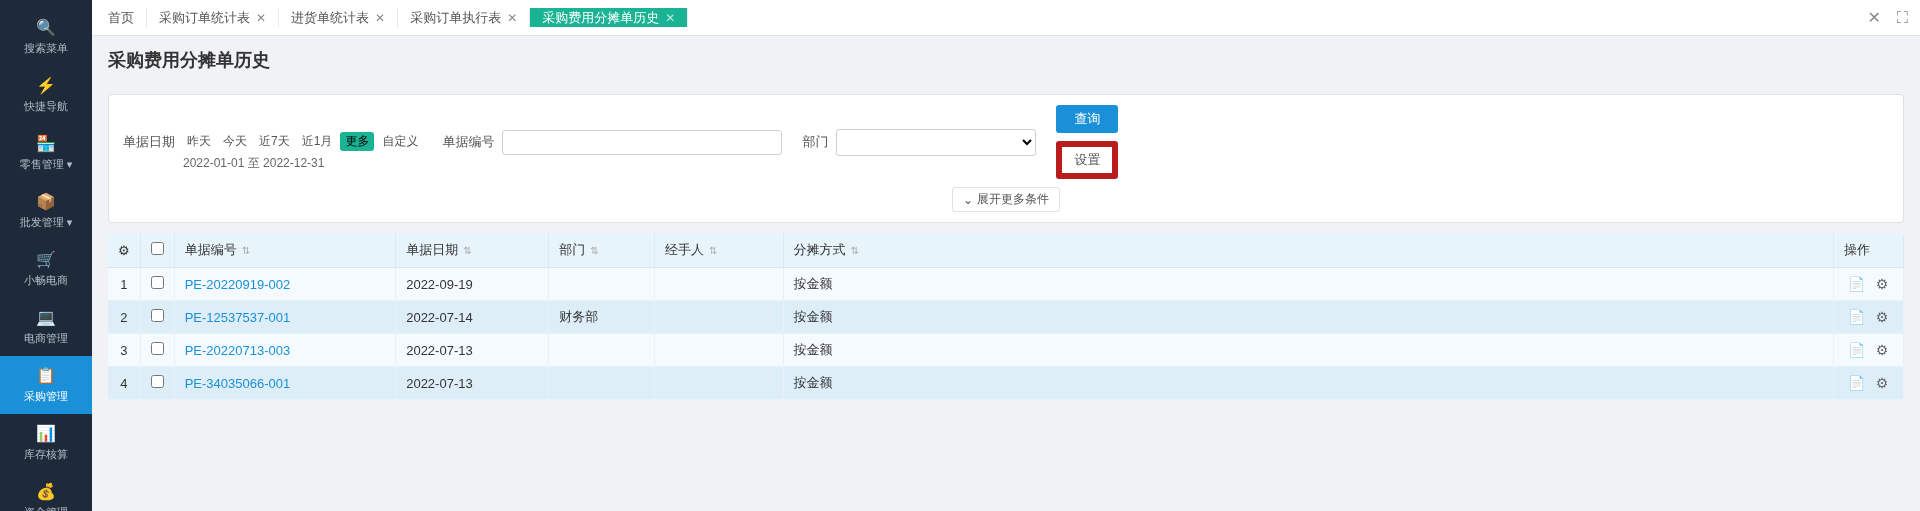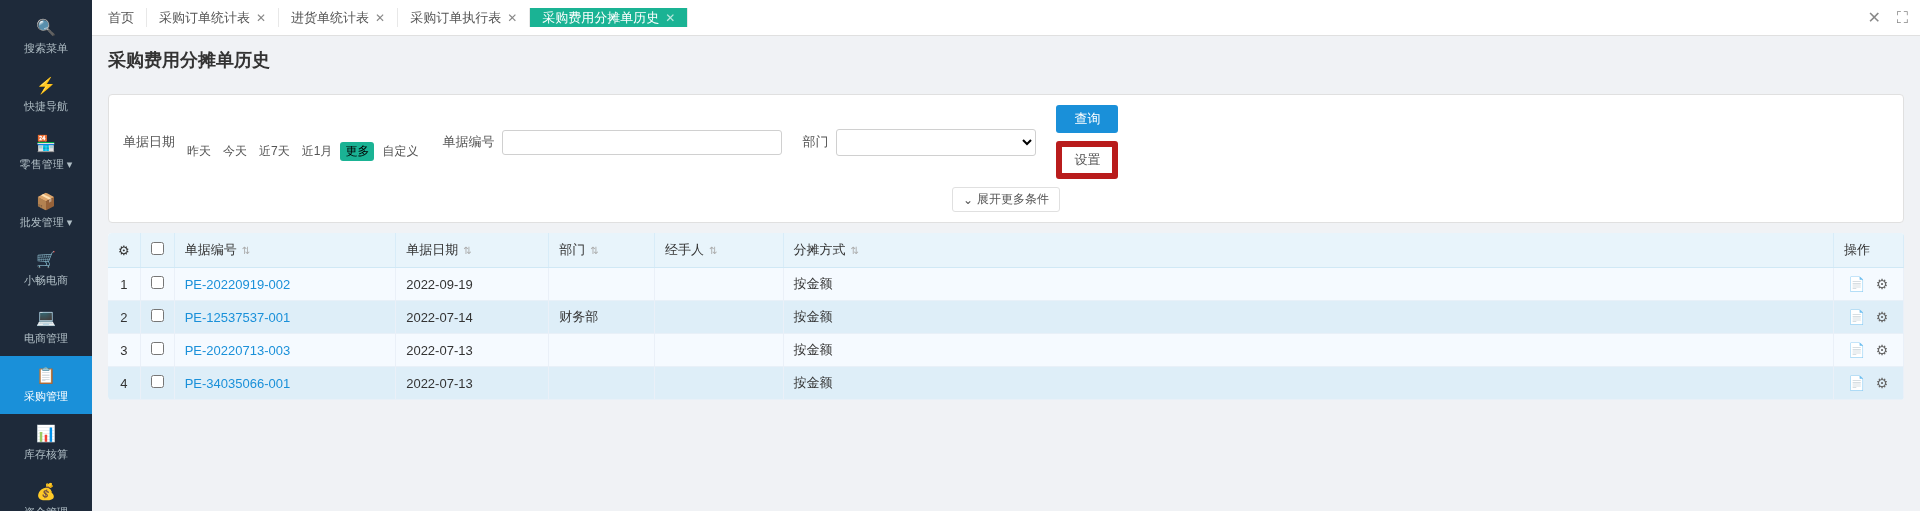--- a/index.html
+++ b/index.html
@@ -355,20 +355,21 @@
           <label>单据日期</label>
           <div>
             <div class="date-quick-btns">
               <span class="date-quick-btn">昨天</span>
               <span class="date-quick-btn">今天</span>
               <span class="date-quick-btn">近7天</span>
               <span class="date-quick-btn">近1月</span>
               <span class="date-quick-btn more">更多</span>
               <span class="date-quick-btn">自定义</span>
             </div>
+            <div class="date-range-text">2022-01-01 至 2022-12-31</div>
           </div>
         </div>
 
         <div class="search-field">
           <label>单据编号</label>
           <input class="search-input" type="text" style="">
         </div>
 
         <div class="search-field">
           <label>部门</label>

